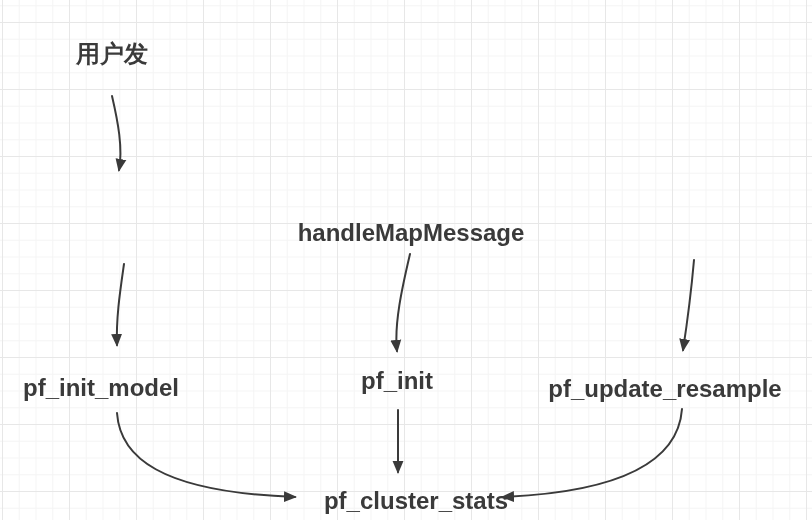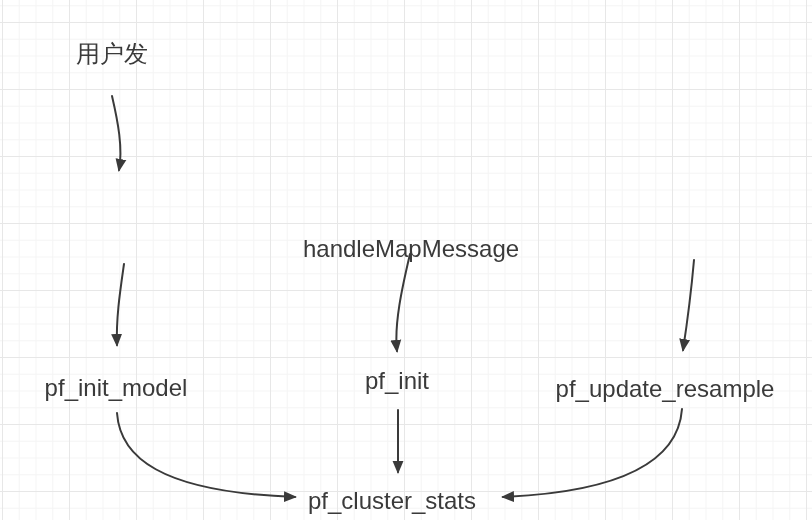--- a/index.html
+++ b/index.html
@@ -22,20 +22,21 @@
     background-size:
       67px 100%,
       100% 67px,
       16.75px 100%,
       100% 16.75px;
     background-position:
       2px 0,
       0 22px,
       2px 0,
       0 5.25px;
+    font-weight: bold;
   }
   .edges {
     position: absolute;
     left: 0;
     top: 0;
     width: 812px;
     height: 520px;
     display: block;
   }
   .edge {
@@ -75,34 +76,34 @@
     <path class="edge" marker-end="url(#arrow)" d="M 117 413 C 120 456, 158 492, 295 497"></path>
     <path class="edge" marker-end="url(#arrow)" d="M 682 409 C 679 450, 642 491, 503 497"></path>
     <path class="edge" marker-end="url(#arrow)" d="M 398 410 L 398 472"></path>
   </svg>
 
   <div class="node" style="left:112px; top:53px">
     <span class="line">用户发</span>
   </div>
 
 
-  <div class="node" style="left:116px; top:387px">
+  <div class="node" style="left:101px; top:387px">
     <span class="line">pf_init_model</span>
   </div>
 
-  <div class="node" style="left:411px; top:248px">
+  <div class="node" style="left:411px; top:232px">
     <span class="line">handleMapMessage</span>
   </div>
 
   <div class="node" style="left:397px; top:380px">
     <span class="line">pf_init</span>
   </div>
 
 
   <div class="node" style="left:665px; top:388px">
     <span class="line">pf_update_resample</span>
   </div>
 
-  <div class="node" style="left:392px; top:500px">
+  <div class="node" style="left:416px; top:500px">
     <span class="line">pf_cluster_stats</span>
   </div>
 
 </div>
 
 </body></html>

